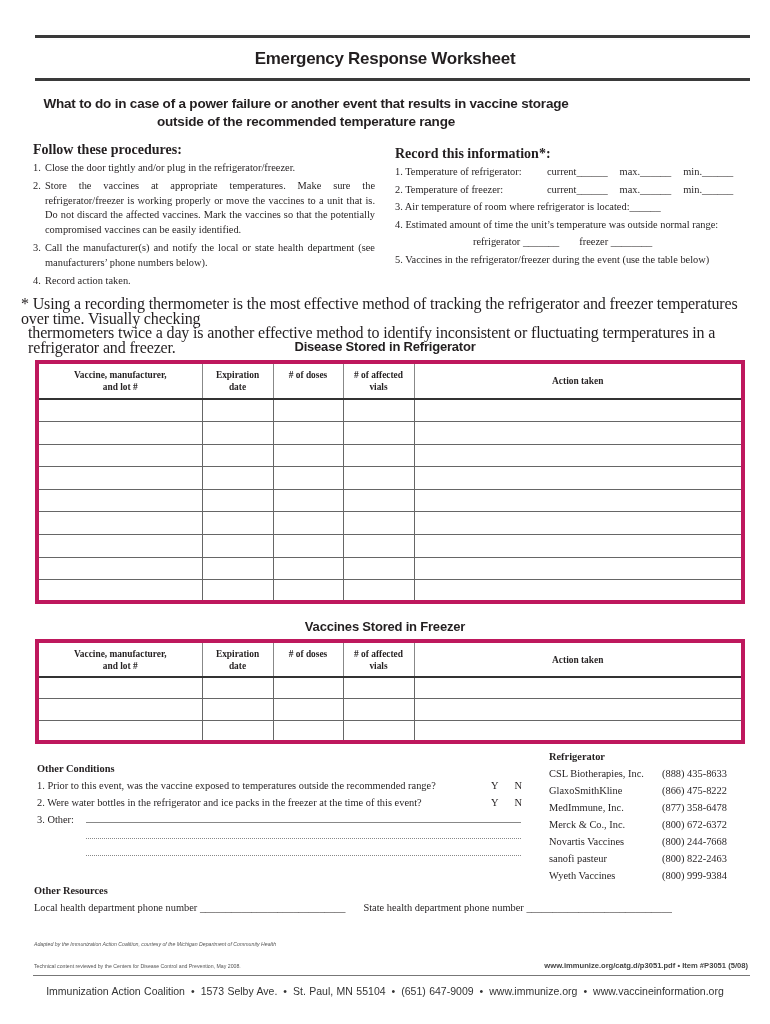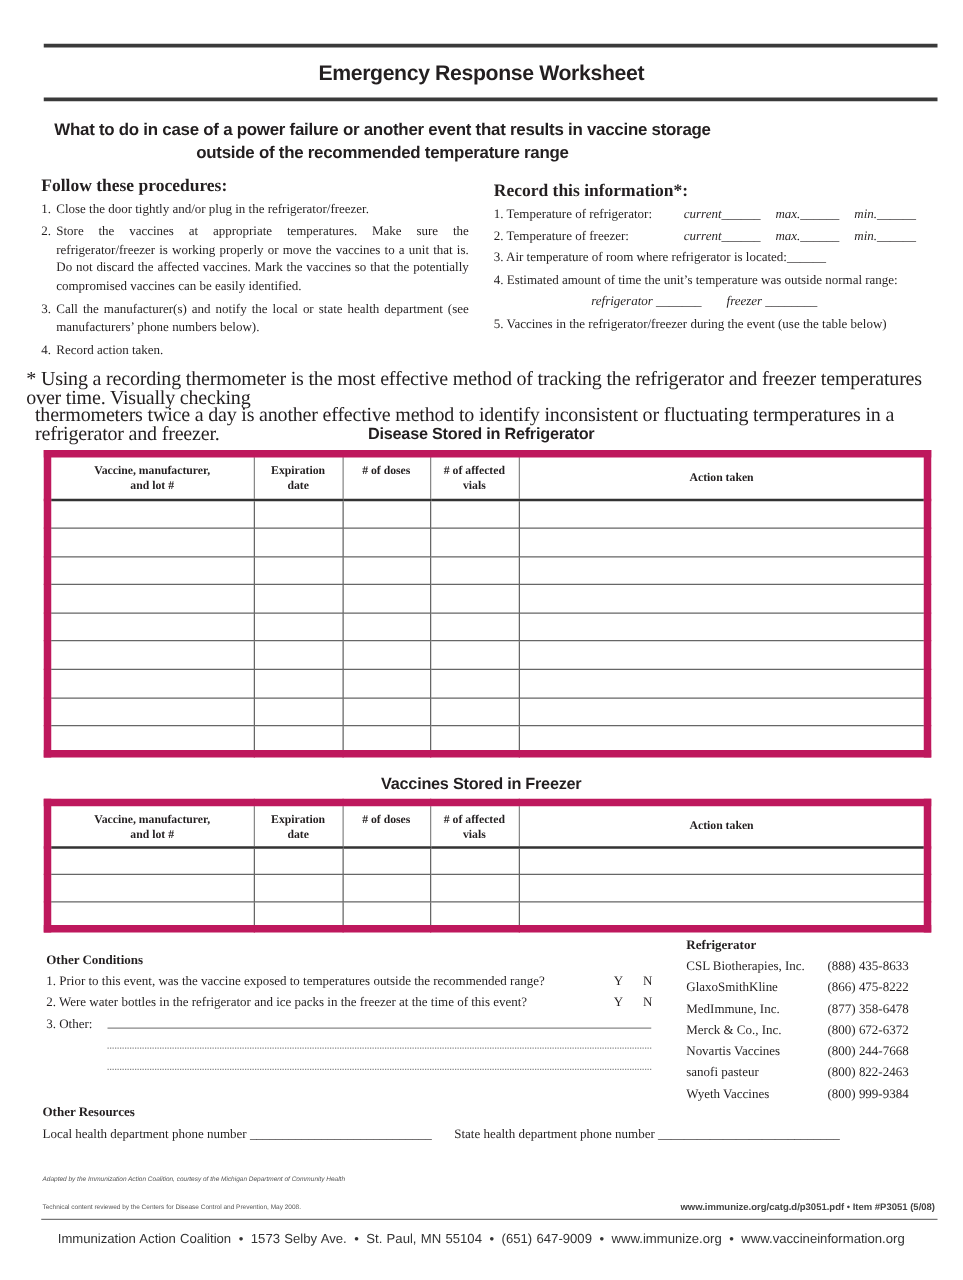--- a/index.html
+++ b/index.html
@@ -19,30 +19,30 @@
     .col-left { position: absolute; top: 142px; left: 33px; width: 342px; }
     .col-right { position: absolute; top: 146px; left: 395px; width: 350px; }
     .sec-head { font-size: 14px; font-weight: bold; margin-bottom: 3px; }
     .proc-list { list-style: none; font-size: 10.4px; line-height: 14.8px; }
     .proc-list li { position: relative; padding-left: 12px; margin-bottom: 3px; text-align: justify; }
     .proc-list li .num { position: absolute; left: 0; top: 0; }
 
     .rec-list { list-style: none; font-size: 10.4px; line-height: 14.5px; }
     .rec-list li { margin-bottom: 3px; white-space: nowrap; }
     .rec-list .lbl { display: inline-block; width: 152px; }
-    .rec-list .f { display: inline-block; margin-right: 12px; font-style: italic; }
+    .rec-list .f { display: inline-block; margin-right: 12px; }
     .rec-list .center-line { padding-left: 78px; }
 
     .footnote { position: absolute; top: 297px; left: 21px; width: 720px; font-size: 16px; line-height: 14.5px; letter-spacing: -0.15px; }
     .footnote .l2 { padding-left: 7px; }
 
     .tbl-title { position: absolute; left: 0; width: 770px; text-align: center;
       font-family: "Liberation Sans", sans-serif; font-size: 13px; font-weight: bold; letter-spacing: -0.2px; }
 
-    table.vtab { position: absolute; left: 35px; width: 710px; border-collapse: collapse; border: 6px solid #be185d; }
+    table.vtab { position: absolute; left: 35px; width: 710px; border-collapse: collapse; border: 4px solid #be185d; }
     table.vtab th { font-size: 9.4px; font-weight: bold; line-height: 12px; vertical-align: top; padding-top: 5px;
       border-left: 1px solid #888; border-right: 1px solid #888; text-align: center; border-bottom: 2px solid #333; }
     table.vtab td { border: 1px solid #666; border-left: 1px solid #888; }
     table.vtab th.action { vertical-align: middle; padding-top: 0; }
     table.vtab .c1 { width: 165px; }
     table.vtab .c2 { width: 71px; }
     table.vtab .c3 { width: 70px; }
     table.vtab .c4 { width: 71px; }
 
     .other-cond { position: absolute; top: 760px; left: 37px; width: 485px; font-size: 10.4px; line-height: 17px; }

